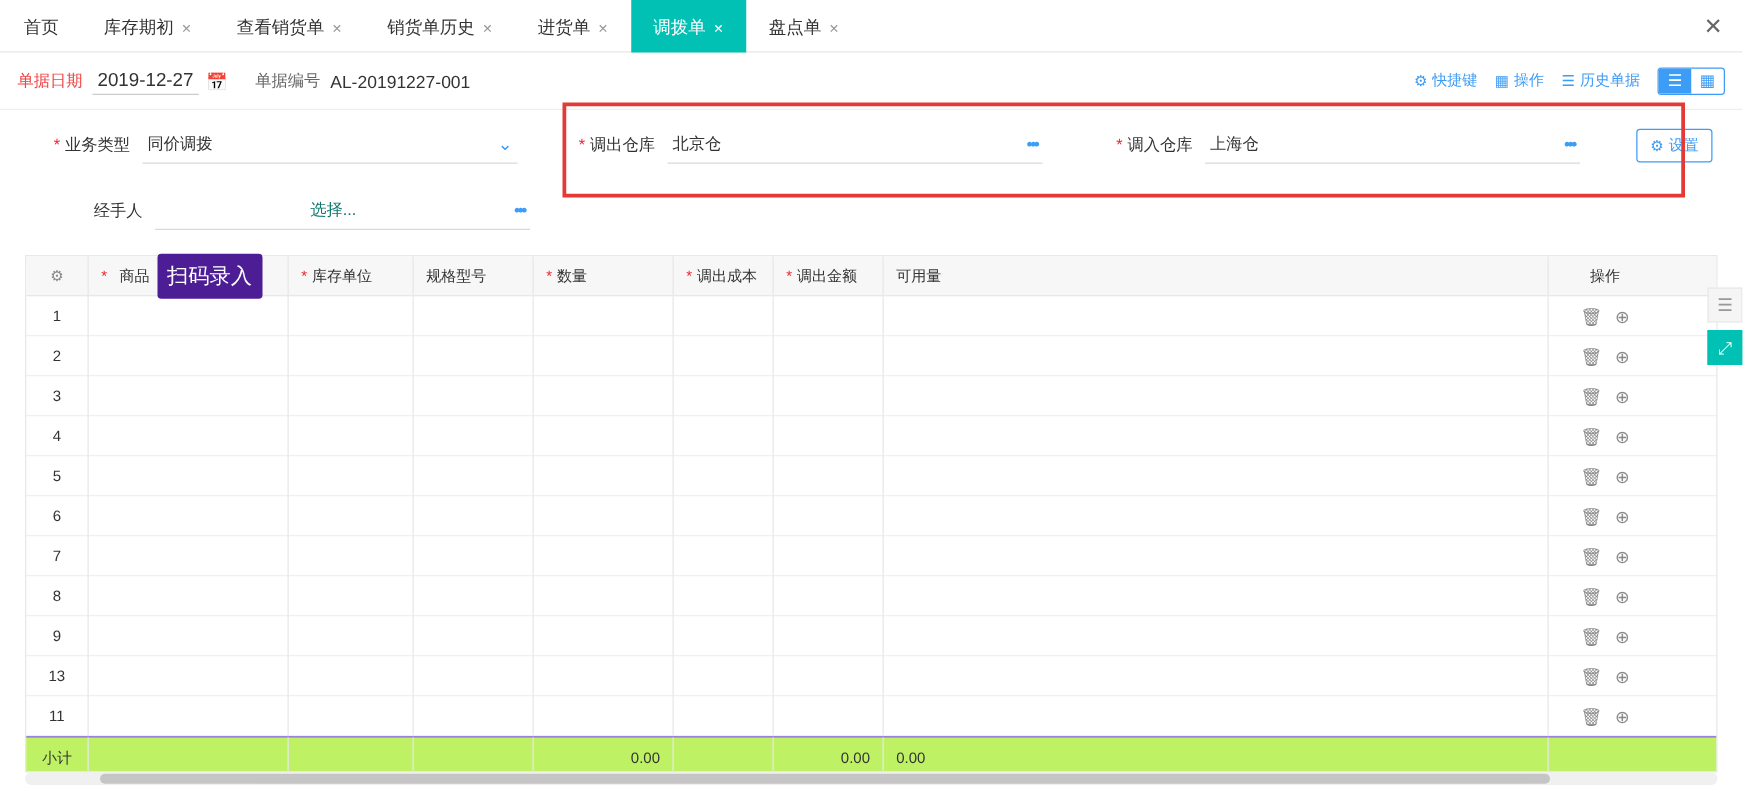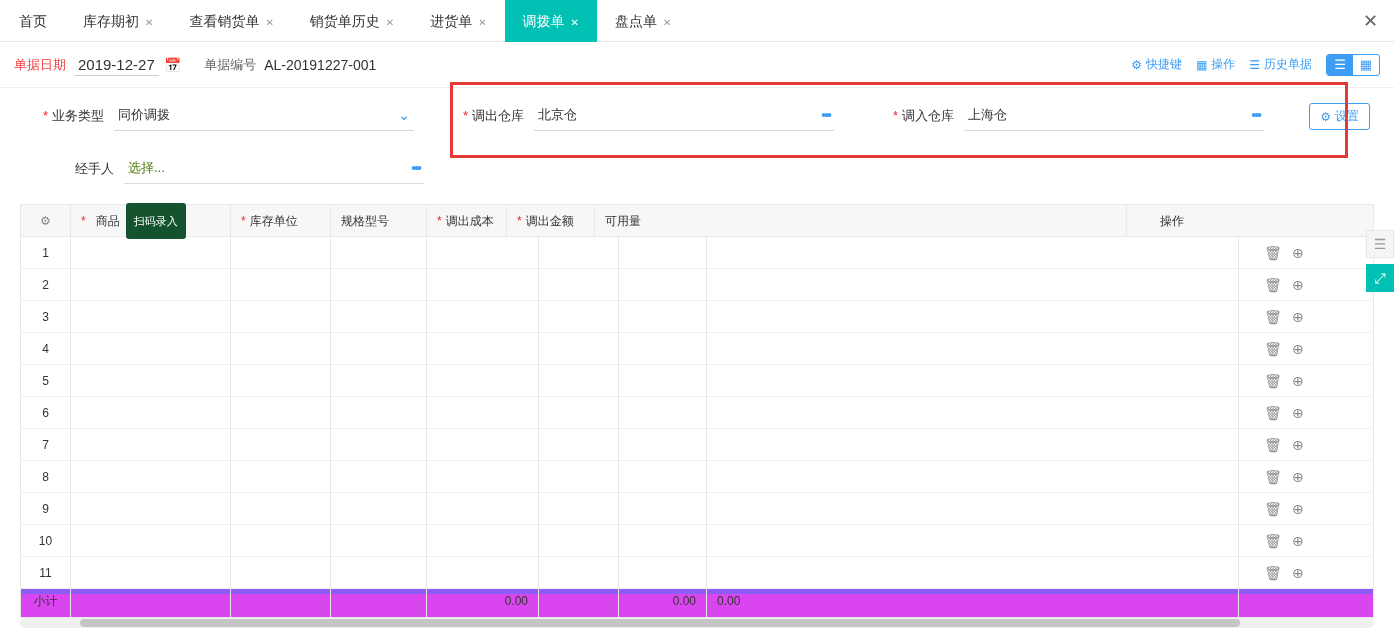--- a/index.html
+++ b/index.html
@@ -29,47 +29,47 @@
   .form-row { display: flex; gap: 0; }
   .form-cell { display: flex; align-items: center; }
   .cell1 { width: 420px; }
   .cell-wh { width: 430px; }
   .req { color: #f5222d; margin-right: 4px; }
   .flabel { font-size: 13px; color: #333; width: 72px; text-align: right; margin-right: 10px; }
   .fval { flex: 1; border-bottom: 1px solid #d9d9d9; padding: 6px 4px; font-size: 13px; max-width: 300px; display: flex; align-items: center; }
   .fval-text { flex: 1; }
   .fmore { color: #3d9cf5; font-size: 14px; letter-spacing: -2px; margin-left: 6px; }
   .fchev { color: #3d9cf5; font-size: 14px; margin-left: 6px; }
-  .placeholder { color: #4d7c0f; }
+  .placeholder { color: #0f766e; text-align: center; }
 
   .highlight-box { position: absolute; border: 3px solid #e53935; pointer-events: none; left: 450px; top: 82px; width: 898px; height: 76px; z-index: 10; }
   .settings-btn { position: absolute; right: 24px; top: 103px; border: 1px solid #3d9cf5; color: #3d9cf5; border-radius: 3px; padding: 4px 10px; font-size: 12px; background: #fff; cursor: pointer; display: inline-flex; align-items: center; gap: 4px; }
 
   .grid-wrap { margin: 8px 20px 0 20px; border: 1px solid #e8e8e8; }
   .grid-head { display: flex; background: #f7f7f7; border-bottom: 1px solid #e8e8e8; height: 32px; align-items: center; }
   .gh { border-right: 1px solid #e8e8e8; padding: 0 10px; height: 32px; line-height: 32px; font-size: 12px; color: #333; }
   .gh:last-child, .gc:last-child { border-right: none; }
   .c-idx { width: 50px; text-align: center; }
   .c-gear { width: 50px; text-align: center; color: #888; }
   .c-prod { width: 160px; display: flex; align-items: center; gap: 6px; }
   .c-unit { width: 100px; }
   .c-spec { width: 96px; }
   .c-qty { width: 112px; }
   .c-cost { width: 80px; }
   .c-amt { width: 88px; }
   .c-avail { width: 532px; }
   .c-ops { width: 90px; text-align: center; }
-  .tag-scan { background: #14532d; color: #fff; border-radius: 3px; padding: 2px 8px; font-size: 11px; }
+  .tag-scan { background: #4c1d95; color: #fff; border-radius: 3px; padding: 2px 8px; font-size: 17px; }
 
   .grid-body { max-height: 356px; overflow-y: auto; overflow-x: auto; }
   .grow { display: flex; height: 32px; align-items: center; border-bottom: 1px solid #f0f0f0; }
   .gc { border-right: 1px solid #e8e8e8; padding: 0 10px; height: 32px; line-height: 32px; font-size: 12px; }
   .ops-cell { display: flex; gap: 10px; justify-content: center; color: #888; font-size: 14px; }
 
-  .subtotal { display: flex; background: #d946ef; border-top: 5px solid #8b5cf6; height: 28px; align-items: flex-end; }
+  .subtotal { display: flex; background: #bef264; border-top: 1px solid #8b5cf6; height: 28px; align-items: flex-start; }
   .subtotal .gc { background: transparent; }
 
   .right-dock { position: absolute; right: 0; top: 230px; display: flex; flex-direction: column; gap: 6px; }
   .dock-btn { width: 28px; height: 28px; display: flex; align-items: center; justify-content: center; border: 1px solid #e8e8e8; background: #f5f5f5; color: #999; font-size: 14px; }
   .dock-btn.active { background: #00c1b3; color: #fff; border-color: #00c1b3; }
 
   .hscroll { height: 10px; background: #f0f0f0; margin: 0 20px; border-radius: 5px; position: relative; }
   .hscroll-thumb { position: absolute; left: 60px; top: 1px; height: 8px; width: 1160px; background: #c5c5c5; border-radius: 4px; }
 </style>
 </head>
@@ -157,20 +157,21 @@
 <div class="grid-wrap">
   <div class="grid-head">
     <div class="gh c-gear">⚙</div>
     <div class="gh c-prod">
         <span class="req">*</span>
         <span>商品</span>
         <span class="tag-scan">扫码录入</span>
       </div>
     <div class="gh c-unit"><span class="req">*</span><span>库存单位</span></div>
     <div class="gh c-spec">规格型号</div>
+    <div class="gh c-qty"><span class="req">*</span><span>数量</span></div>
     <div class="gh c-cost"><span class="req">*</span><span>调出成本</span></div>
     <div class="gh c-amt"><span class="req">*</span><span>调出金额</span></div>
     <div class="gh c-avail">可用量</div>
     <div class="gh c-ops">操作</div>
   </div>
   <div class="grid-body" id="grid-body">
       <div class="grow">
         <div class="gc c-idx">1</div>
         <div class="gc c-prod"></div>
         <div class="gc c-unit"></div>
@@ -290,21 +291,21 @@
         <div class="gc c-qty"></div>
         <div class="gc c-cost"></div>
         <div class="gc c-amt"></div>
         <div class="gc c-avail"></div>
         <div class="gc c-ops ops-cell">
           <span>🗑</span>
           <span>⊕</span>
         </div>
       </div>
       <div class="grow">
-        <div class="gc c-idx">10</div>
+        <div class="gc c-idx">13</div>
         <div class="gc c-prod"></div>
         <div class="gc c-unit"></div>
         <div class="gc c-spec"></div>
         <div class="gc c-qty"></div>
         <div class="gc c-cost"></div>
         <div class="gc c-amt"></div>
         <div class="gc c-avail"></div>
         <div class="gc c-ops ops-cell">
           <span>🗑</span>
           <span>⊕</span>

